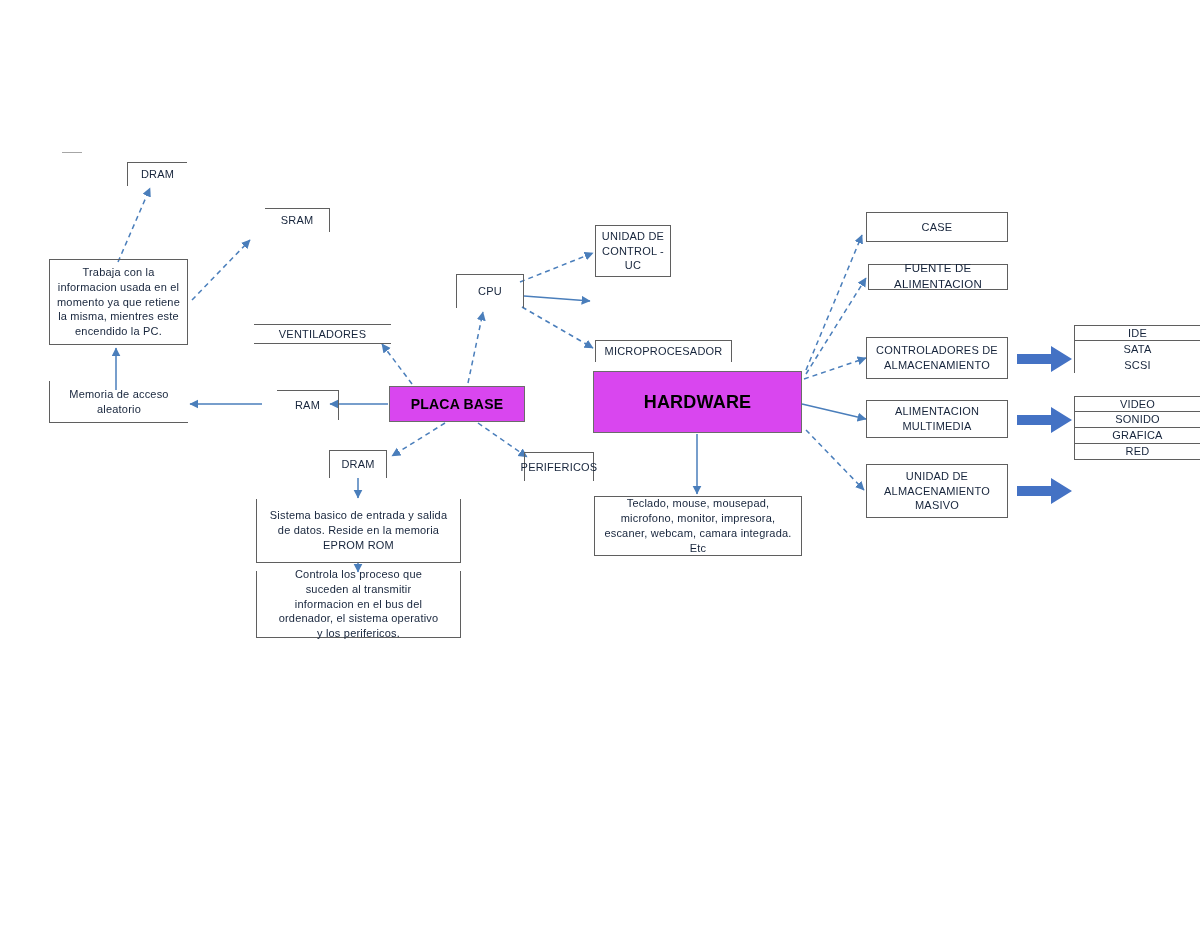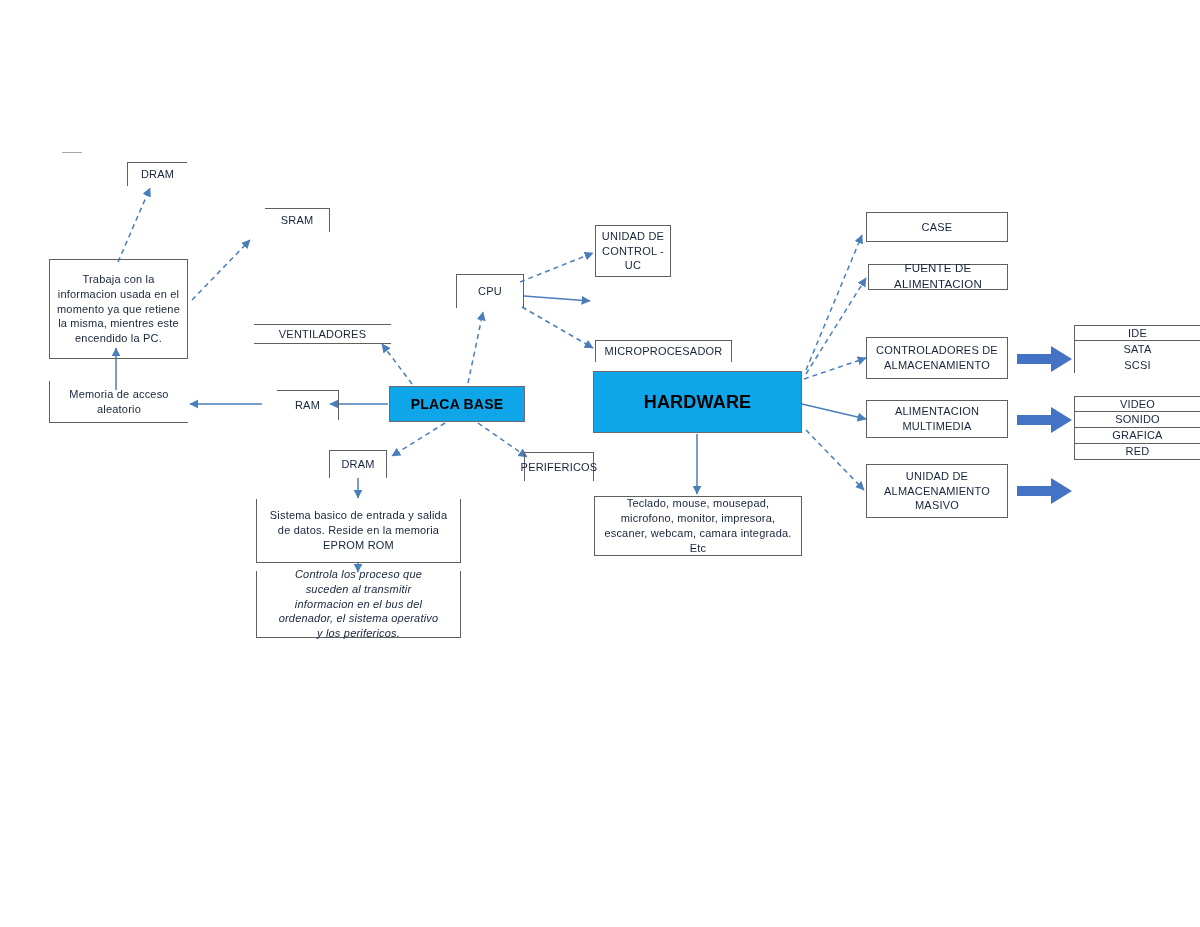--- a/index.html
+++ b/index.html
@@ -24,21 +24,21 @@
   }
   
   .b-full{border:1.6px solid #5f5f5f;}
   .b-tl{border-top:1.6px solid #5f5f5f;border-left:1.6px solid #5f5f5f;}
   .b-tr{border-top:1.6px solid #5f5f5f;border-right:1.6px solid #5f5f5f;}
   .b-tlr{border-top:1.6px solid #5f5f5f;border-left:1.6px solid #5f5f5f;border-right:1.6px solid #5f5f5f;}
   .b-bl{border-bottom:1.6px solid #5f5f5f;border-left:1.6px solid #5f5f5f;}
   .b-tb{border-top:1.6px solid #5f5f5f;border-bottom:1.6px solid #5f5f5f;}
   .b-blr{border-bottom:1.6px solid #5f5f5f;border-left:1.6px solid #5f5f5f;border-right:1.6px solid #5f5f5f;}
 
-  .filled{background:#0ea5e9;border:1.6px solid #6b6b6b;font-weight:bold;color:#000;}
+  .filled{background:#d946ef;border:1.6px solid #6b6b6b;font-weight:bold;color:#000;}
   .big{font-size:18px;}
   .mid{font-size:14px;}
 
   .stack{position:absolute;box-sizing:border-box;border-left:1.6px solid #5f5f5f;}
   .stack .row{
     box-sizing:border-box;
     border-bottom:1.6px solid #5f5f5f;
     font-size:11px;line-height:1;
     display:flex;align-items:center;justify-content:center;
     color:#16243b;letter-spacing:.2px;
@@ -107,21 +107,21 @@
   </svg>
 
   <div class="node b-tl" style="left:127px;top:162px;width:60px;height:24px;">
     <span>DRAM</span>
   </div>
 
   <div class="node b-tr" style="left:265px;top:208px;width:65px;height:24px;">
     <span>SRAM</span>
   </div>
 
-  <div class="node b-full" style="left:49px;top:259px;width:139px;height:100px;">
+  <div class="node b-full" style="left:49px;top:259px;width:139px;height:86px;">
     <span class="para">Trabaja con la informacion usada en el momento ya que retiene la misma, mientres este encendido la PC.</span>
   </div>
 
   <div class="node b-bl" style="left:49px;top:381px;width:139px;height:42px;">
     <span>Memoria de acceso aleatorio</span>
   </div>
 
   <div class="node b-tb" style="left:254px;top:324px;width:137px;height:20px;">
     <span>VENTILADORES</span>
   </div>
@@ -135,21 +135,21 @@
   </div>
 
   <div class="node b-tlr" style="left:329px;top:450px;width:58px;height:28px;">
     <span>DRAM</span>
   </div>
 
   <div class="node b-blr" style="left:256px;top:499px;width:205px;height:64px;padding:3px 5px;">
     <span class="para">Sistema basico de entrada y salida de datos. Reside en la memoria EPROM ROM</span>
   </div>
 
-  <div class="node b-blr" style="left:256px;top:571px;width:205px;height:67px;padding:3px 18px;font-style:italic;">
+  <div class="node b-blr" style="left:256px;top:571px;width:205px;height:67px;padding:3px 18px;">
     <span class="para">Controla los proceso que suceden al transmitir informacion en el bus del ordenador, el sistema operativo y los perifericos.</span>
   </div>
 
   <div class="node b-tlr" style="left:524px;top:452px;width:70px;height:29px;">
     <span>PERIFERICOS</span>
   </div>
 
   <div class="node b-full" style="left:594px;top:496px;width:208px;height:60px;padding:3px 5px;">
     <span class="para">Teclado, mouse, mousepad, microfono, monitor, impresora, escaner, webcam, camara integrada. Etc</span>
   </div>

